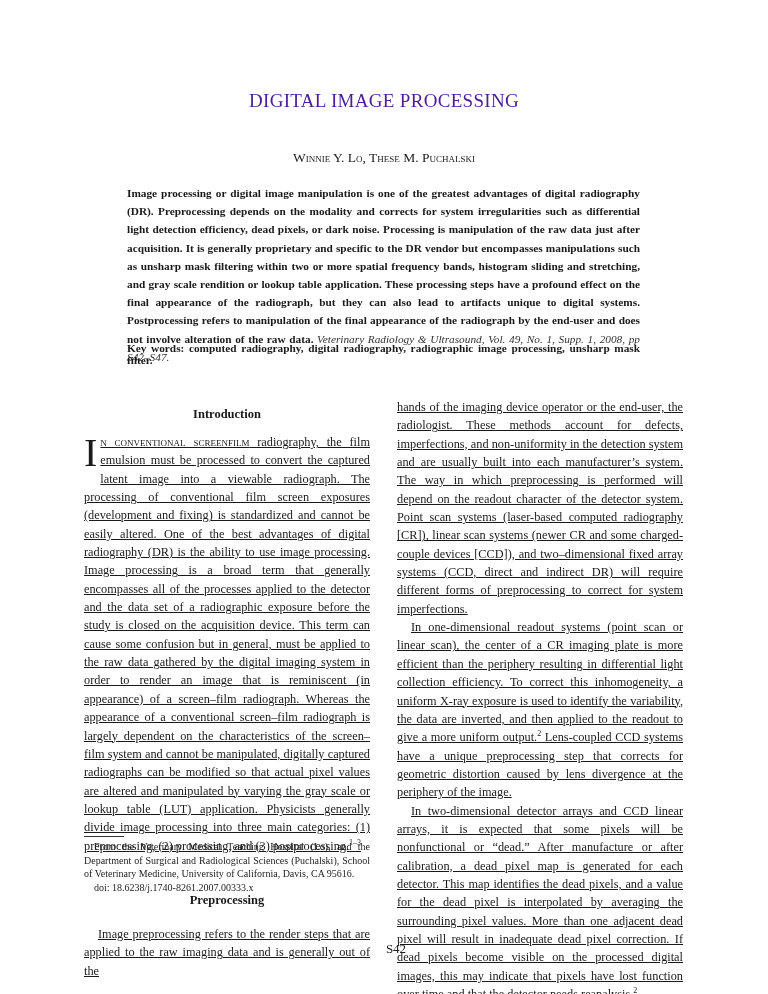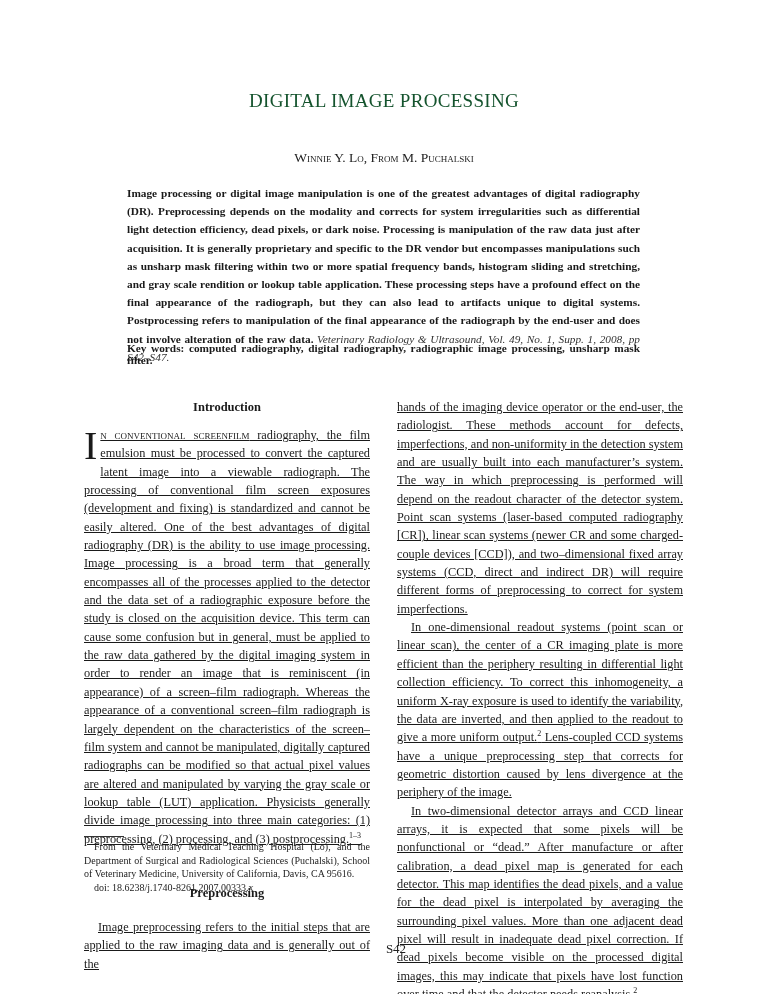--- a/index.html
+++ b/index.html
@@ -2,21 +2,21 @@
 <html><head>
 <meta charset="utf-8">
 <style>
   html, body { margin: 0; padding: 0; background: #ffffff; }
   body {
     width: 768px; height: 994px; position: relative; overflow: hidden;
     font-family: "Liberation Serif", "DejaVu Serif", serif; color: #1a1a1a;
   }
   .title {
     position: absolute; top: 90px; left: 0; width: 768px; text-align: center;
-    font-size: 19px; letter-spacing: 0.3px; color: #14532d;
+    font-size: 19px; letter-spacing: 0.3px; color: #4c1d95;
   }
   .authors {
     position: absolute; top: 150px; left: 0; width: 768px; text-align: center;
     font-size: 13.5px; font-variant: small-caps; color: #222;
   }
   .abstract {
     position: absolute; top: 184px; left: 127px; width: 513px;
     font-size: 11.3px; line-height: 18.2px; font-weight: bold; text-align: justify;
     text-align-last: left;
   }
@@ -31,21 +31,21 @@
     font-size: 12.3px; line-height: 18.35px; text-align: justify;
   }
   .col-left { left: 84px; }
   .col-right { left: 397px; top: 398px; }
   .col p { margin: 0; text-decoration: underline; }
   .indent { text-indent: 14px; }
   .section-heading {
     text-align: center; font-weight: bold; font-size: 12.5px;
     margin: 0 0 10px 0; line-height: 18px;
   }
-  .heading-intro { margin-top: 1px; }
+  .heading-intro { margin-top: 8px; }
   .heading-pre { margin-top: 36px; margin-bottom: 16px; }
   .dropcap {
     float: left; font-size: 40px; line-height: 34px; margin: 3px 3px 0 0;
     padding: 0;
   }
   .smallcaps { font-variant: small-caps; }
   sup { font-size: 8px; line-height: 0; vertical-align: 5px; }
   .footnote-rule {
     position: absolute; top: 836px; left: 84px; width: 40px; height: 0;
     border-top: 1px solid #333;
@@ -57,34 +57,34 @@
   .footnotes p { margin: 0; text-indent: 10px; }
   .page-number {
     position: absolute; top: 941px; left: 0; width: 768px; text-align: center;
     font-size: 13px; color: #222; padding-left: 12px;
   }
 </style>
 </head>
 <body>
 
 <div class="title">DIGITAL IMAGE PROCESSING</div>
-<div class="authors">Winnie Y. Lo, From M. Puchalski</div>
+<div class="authors">Winnie Y. Lo, These M. Puchalski</div>
 
 <div class="abstract">
   <span>Image processing or digital image manipulation is one of the greatest advantages of digital radiography (DR). Preprocessing depends on the modality and corrects for system irregularities such as differential light detection efficiency, dead pixels, or dark noise. Processing is manipulation of the raw data just after acquisition. It is generally proprietary and specific to the DR vendor but encompasses manipulations such as unsharp mask filtering within two or more spatial frequency bands, histogram sliding and stretching, and gray scale rendition or lookup table application. These processing steps have a profound effect on the final appearance of the radiograph, but they can also lead to artifacts unique to digital systems. Postprocessing refers to manipulation of the final appearance of the radiograph by the end-user and does not involve alteration of the raw data.</span>
   <span class="citation">Veterinary Radiology &amp; Ultrasound, Vol. 49, No. 1, Supp. 1, 2008, pp S42–S47.</span>
 </div>
 
 <div class="keywords">Key words: computed radiography, digital radiography, radiographic image processing, unsharp mask filter.</div>
 
 <div class="col col-left">
   <div class="section-heading heading-intro">Introduction</div>
   <p><span class="dropcap">I</span><span class="smallcaps">n conventional screenfilm</span><span> radiography, the film emulsion must be processed to convert the captured latent image into a viewable radiograph. The processing of conventional film screen exposures (development and fixing) is standardized and cannot be easily altered. One of the best advantages of digital radiography (DR) is the ability to use image processing. Image processing is a broad term that generally encompasses all of the processes applied to the detector and the data set of a radiographic exposure before the study is closed on the acquisition device. This term can cause some confusion but in general, must be applied to the raw data gathered by the digital imaging system in order to render an image that is reminiscent (in appearance) of a screen–film radiograph. Whereas the appearance of a conventional screen–film radiograph is largely dependent on the characteristics of the screen–film system and cannot be manipulated, digitally captured radiographs can be modified so that actual pixel values are altered and manipulated by varying the gray scale or lookup table (LUT) application. Physicists generally divide image processing into three main categories: (1) preprocessing, (2) processing, and (3) postprocessing.</span><sup>1–3</sup></p>
   <div class="section-heading heading-pre">Preprocessing</div>
-  <p class="indent">Image preprocessing refers to the initial steps that are applied to the raw imaging data and is generally out of the</p>
+  <p class="indent">Image preprocessing refers to the render steps that are applied to the raw imaging data and is generally out of the</p>
 </div>
 
 <div class="col col-right">
   <p>hands of the imaging device operator or the end-user, the radiologist. These methods account for defects, imperfections, and non-uniformity in the detection system and are usually built into each manufacturer’s system. The way in which preprocessing is performed will depend on the readout character of the detector system. Point scan systems (laser-based computed radiography [CR]), linear scan systems (newer CR and some charged-couple devices [CCD]), and two–dimensional fixed array systems (CCD, direct and indirect DR) will require different forms of preprocessing to correct for system imperfections.</p>
   <p class="indent"><span>In one-dimensional readout systems (point scan or linear scan), the center of a CR imaging plate is more efficient than the periphery resulting in differential light collection efficiency. To correct this inhomogeneity, a uniform X-ray exposure is used to identify the variability, the data are inverted, and then applied to the readout to give a more uniform output.</span><sup>2</sup><span> Lens-coupled CCD systems have a unique preprocessing step that corrects for geometric distortion caused by lens divergence at the periphery of the image.</span></p>
   <p class="indent"><span>In two-dimensional detector arrays and CCD linear arrays, it is expected that some pixels will be nonfunctional or “dead.” After manufacture or after calibration, a dead pixel map is generated for each detector. This map identifies the dead pixels, and a value for the dead pixel is interpolated by averaging the surrounding pixel values. More than one adjacent dead pixel will result in inadequate dead pixel correction. If dead pixels become visible on the processed digital images, this may indicate that pixels have lost function over time and that the detector needs reanalysis.</span><sup>2</sup></p>
 
 </div>
 
 <div class="footnote-rule"></div>

